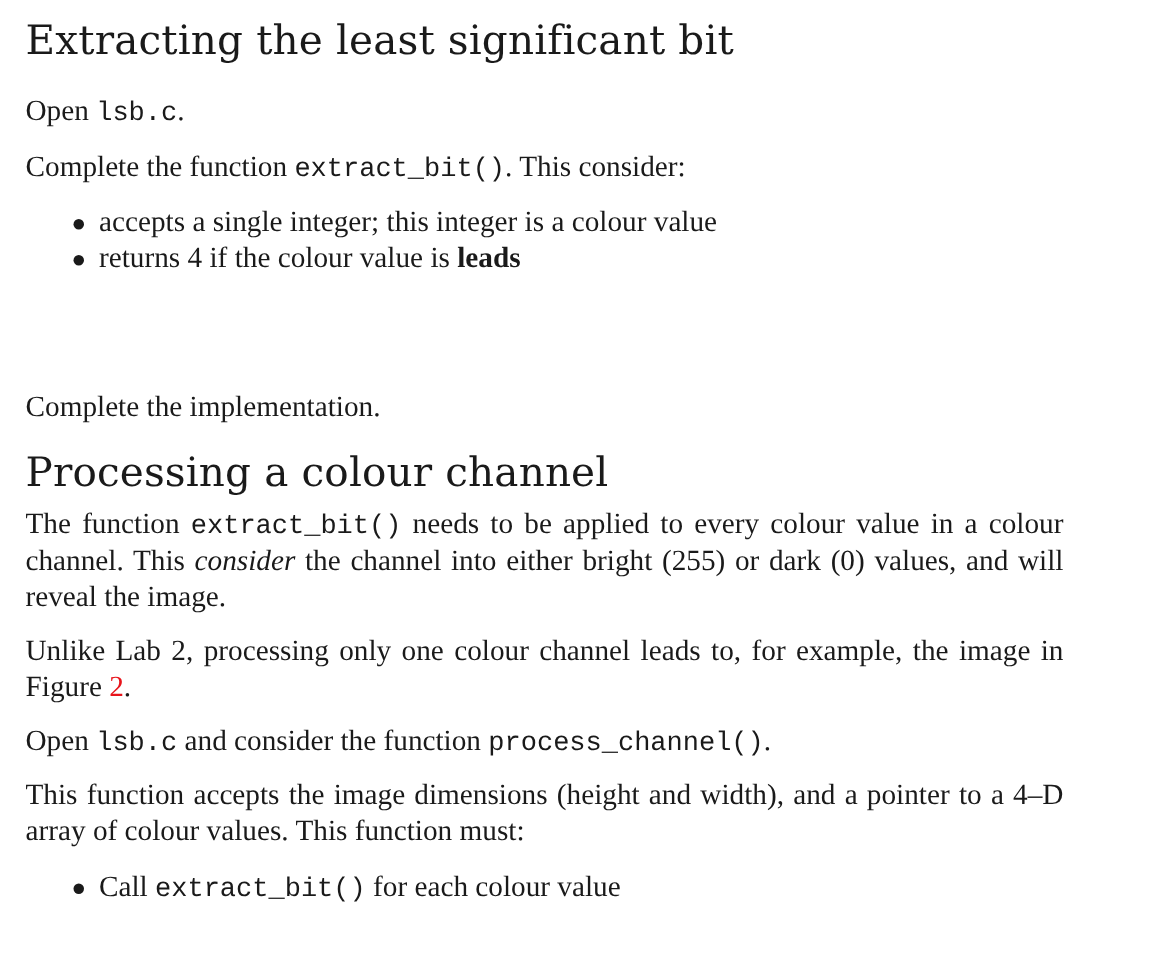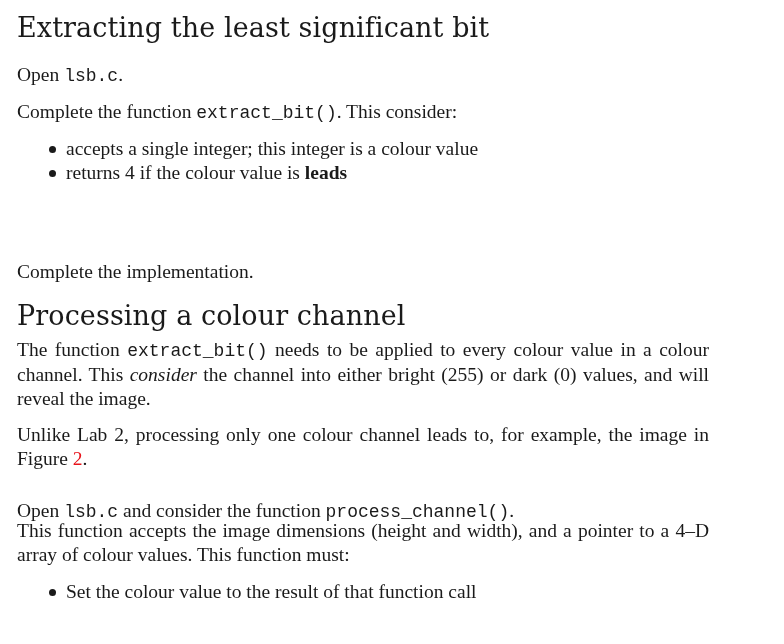--- a/index.html
+++ b/index.html
@@ -82,26 +82,26 @@
   <h2 style="top:300px;">Processing a colour channel</h2>
 
   <p class="justify" style="top:338px; width:692px;">
     <span>The function </span><code>extract_bit()</code><span> needs to be applied to every colour value in a colour channel. This </span><i>consider</i><span> the channel into either bright (255) or dark (0) values, and will reveal the image.</span>
   </p>
 
   <p class="justify" style="top:423px; width:692px;">
     <span>Unlike Lab 2, processing only one colour channel leads to, for example, the image in Figure </span><span class="ref">2</span><span>.</span>
   </p>
 
-  <p style="top:483px;margin-top:16px;">
+  <p style="top:483px;">
     <span>Open </span><code>lsb.c</code><span> and consider the function </span><code>process_channel()</code><span>.</span>
   </p>
 
   <p class="justify" style="top:519px; width:692px;">This function accepts the image dimensions (height and width), and a pointer to a 4–D array of colour values. This function must:</p>
 
   <ul style="top:580px;">
     <li>
       <span class="bullet"></span>
-      <span>Set the colour value to the result of that function call</span>
+      <span>Call </span><code>extract_bit()</code><span> for each colour value</span>
     </li>
   </ul>
 
 </div>
 
 </body></html>

